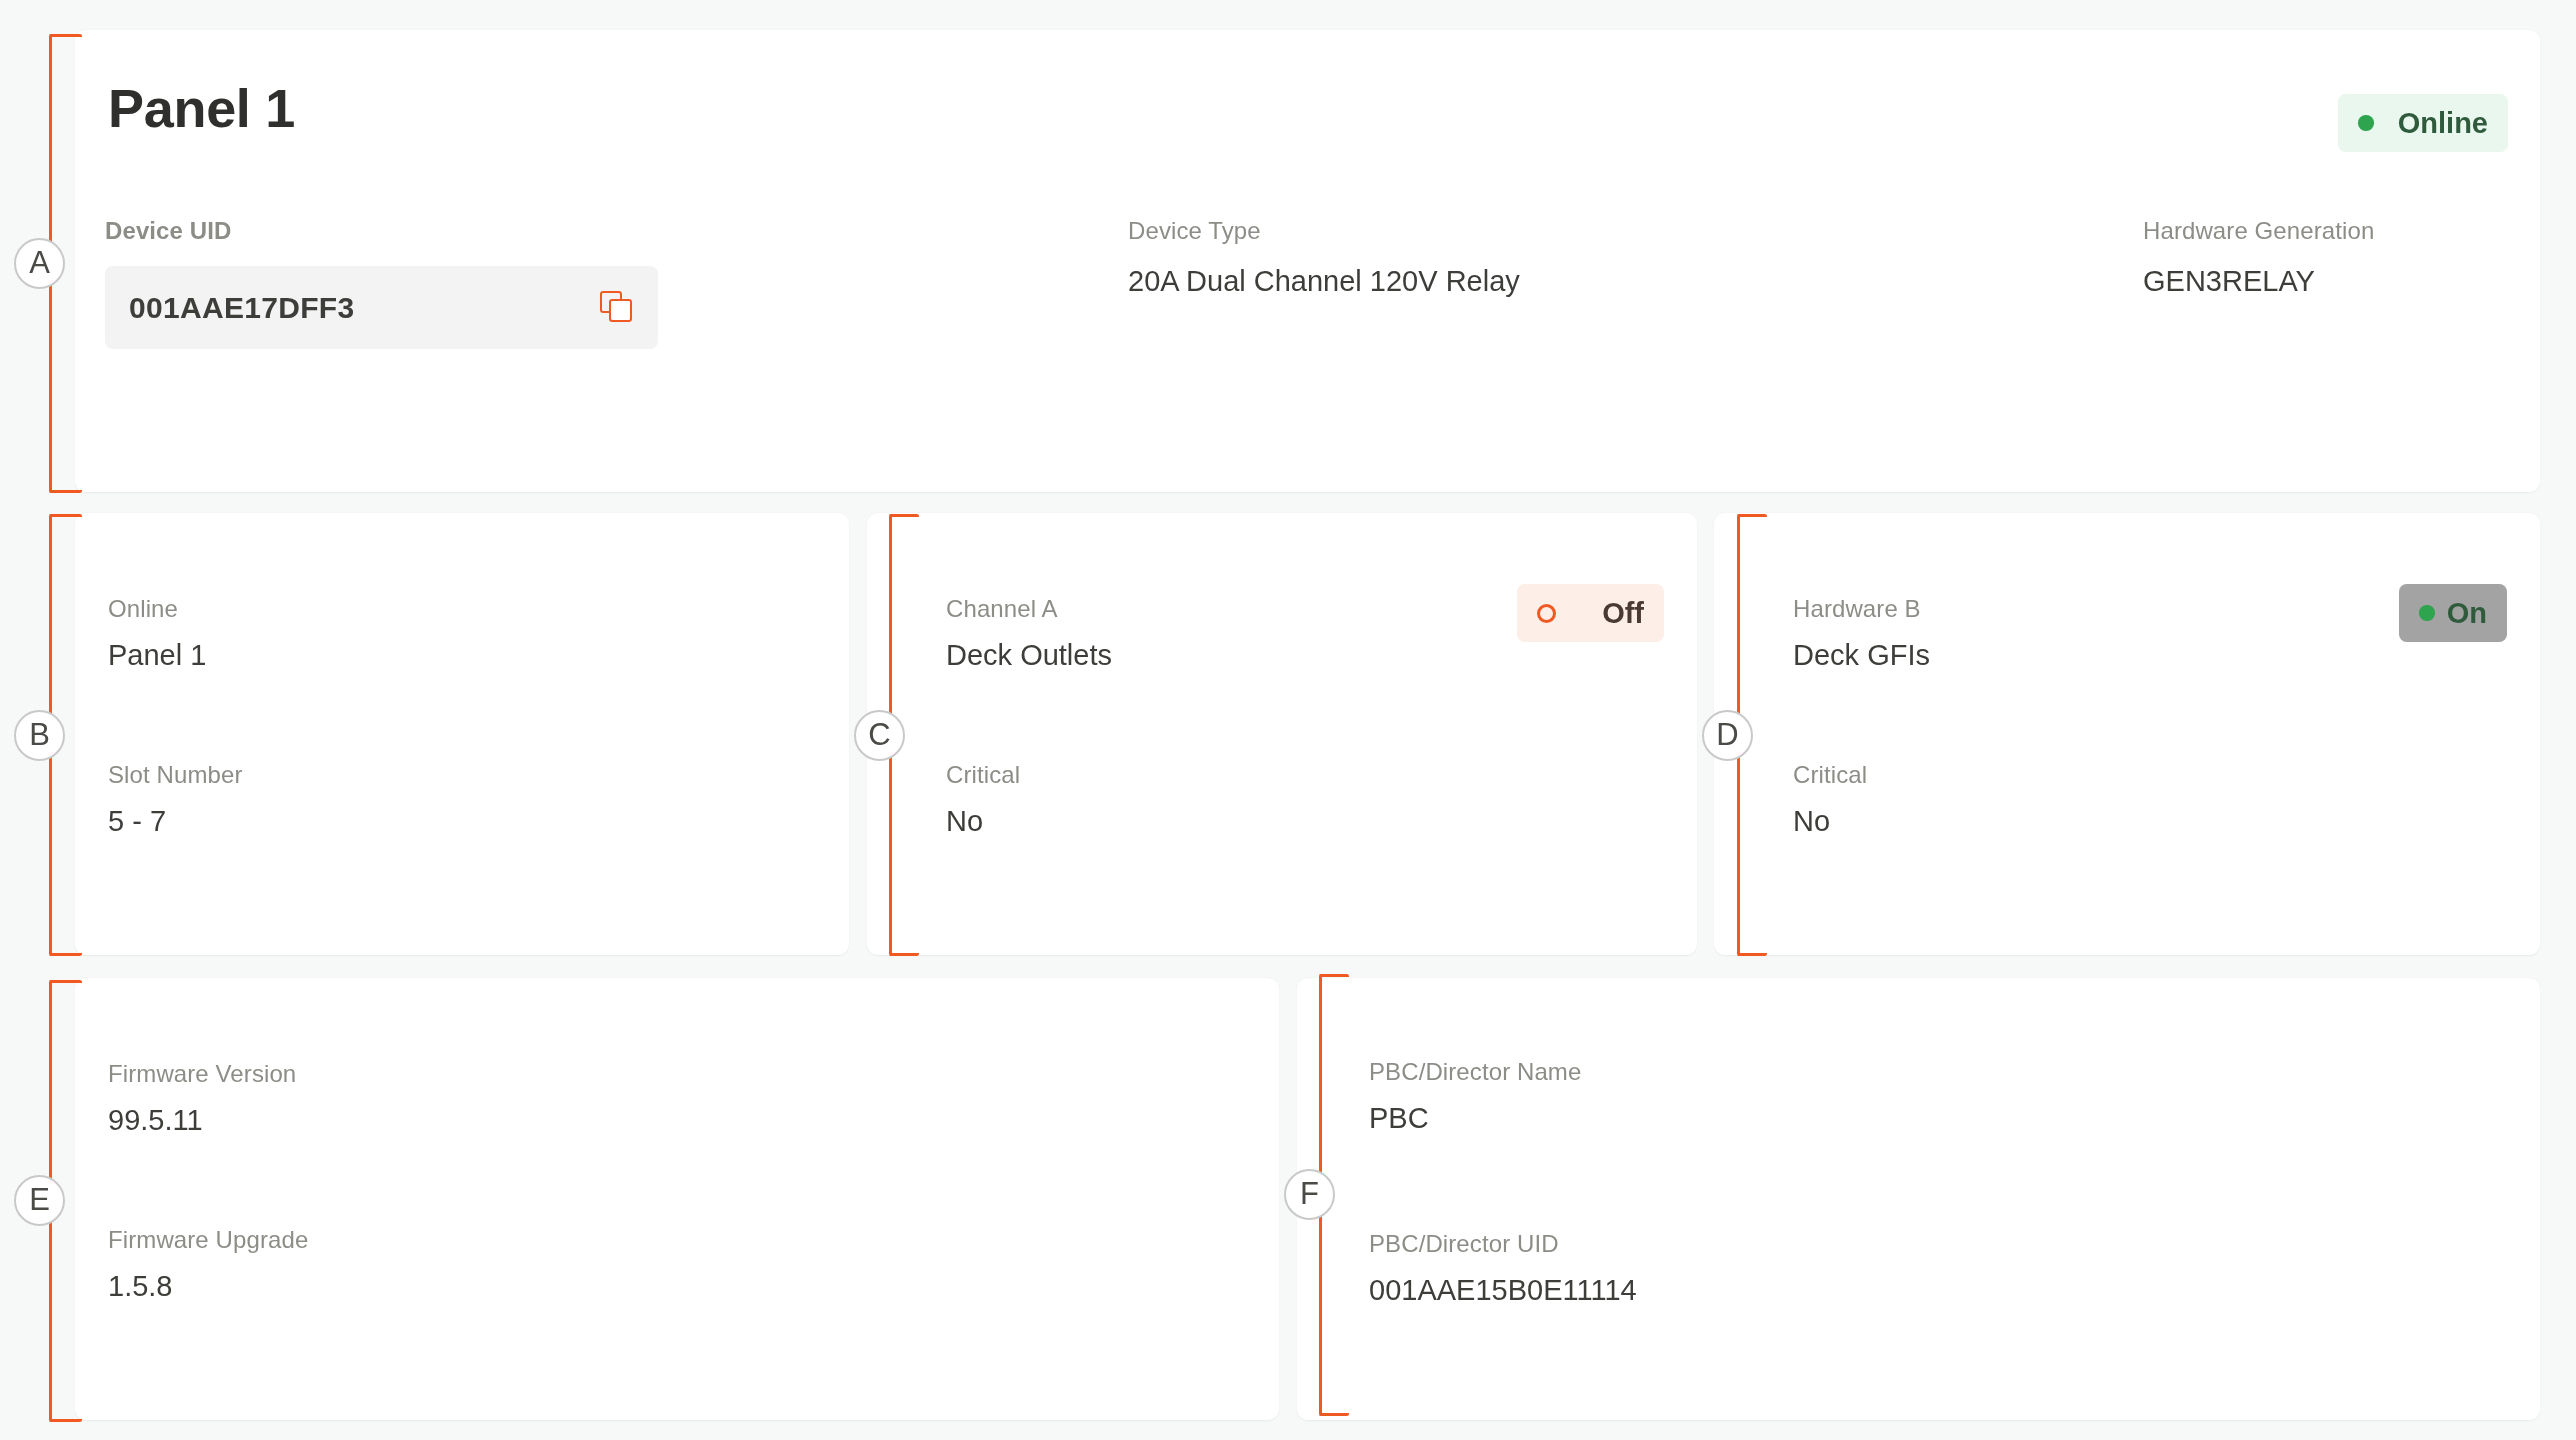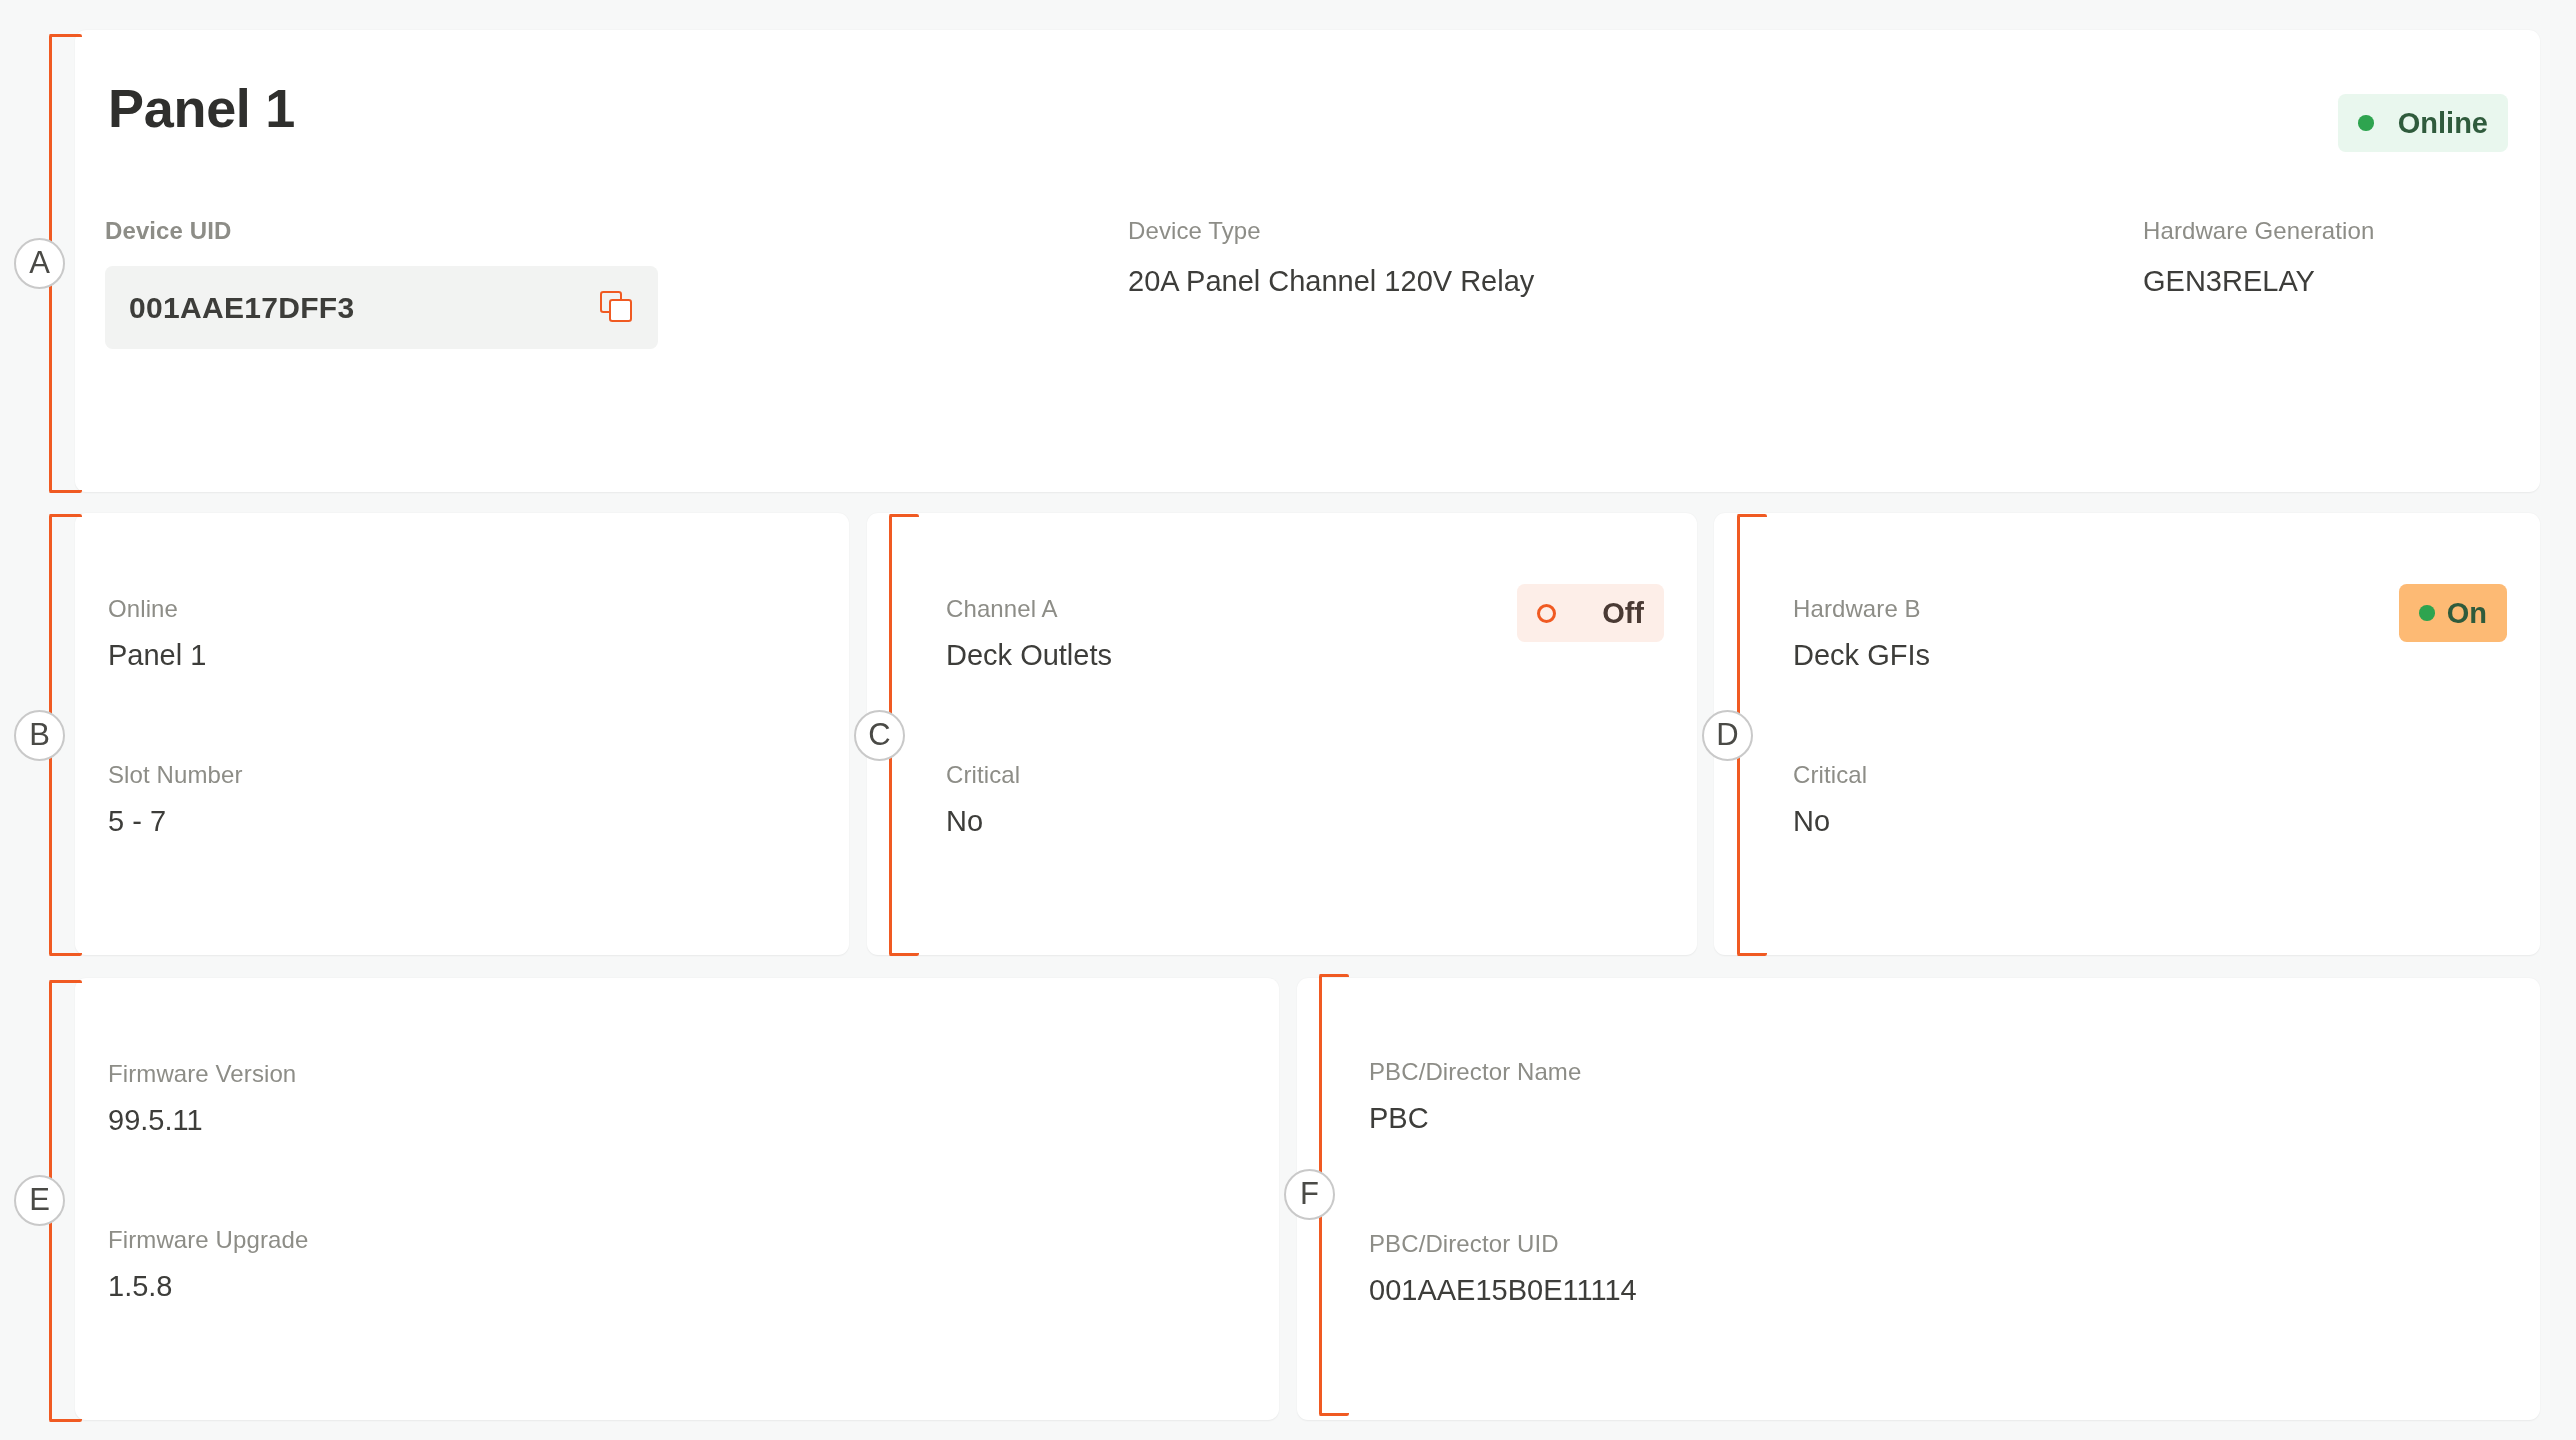--- a/index.html
+++ b/index.html
@@ -148,21 +148,21 @@
     gap: 12px;
   }
   .chan-badge .txt { font-size: 29px; font-weight: bold; }
   .badge-off { background: #fdeee8; gap: 46px; }
   .badge-off .ring {
     width: 19px; height: 19px;
     border-radius: 50%;
     border: 3.3px solid #f05a22;
   }
   .badge-off .txt { color: #4a3a34; }
-  .badge-on { background: #fdba74; }
+  .badge-on { background: #a3a3a3; }
   .badge-on .dot {
     width: 15.5px; height: 15.5px;
     border-radius: 50%;
     background: #2ea44f;
   }
   .badge-on .txt { color: #2f5b3c; }
 </style>
 </head>
 <body>
 
@@ -181,21 +181,21 @@
     <span class="uidtxt">001AAE17DFF3</span>
     <span id="copy-icon">
       <i class="back"></i>
         <i class="front"></i>
     </span>
   </div>
 </div>
 
 <div class="hdr-col" id="col-type">
   <div class="label">Device Type</div>
-  <div class="value">20A Panel Channel 120V Relay</div>
+  <div class="value">20A Dual Channel 120V Relay</div>
 </div>
 
 <div class="hdr-col" id="col-gen">
   <div class="label">Hardware Generation</div>
   <div class="value">GEN3RELAY</div>
 </div>
 
 <div class="card" id="panel-card">
   <div class="field" style="left:33px; top:82px;">
     <div class="label">Online</div>

